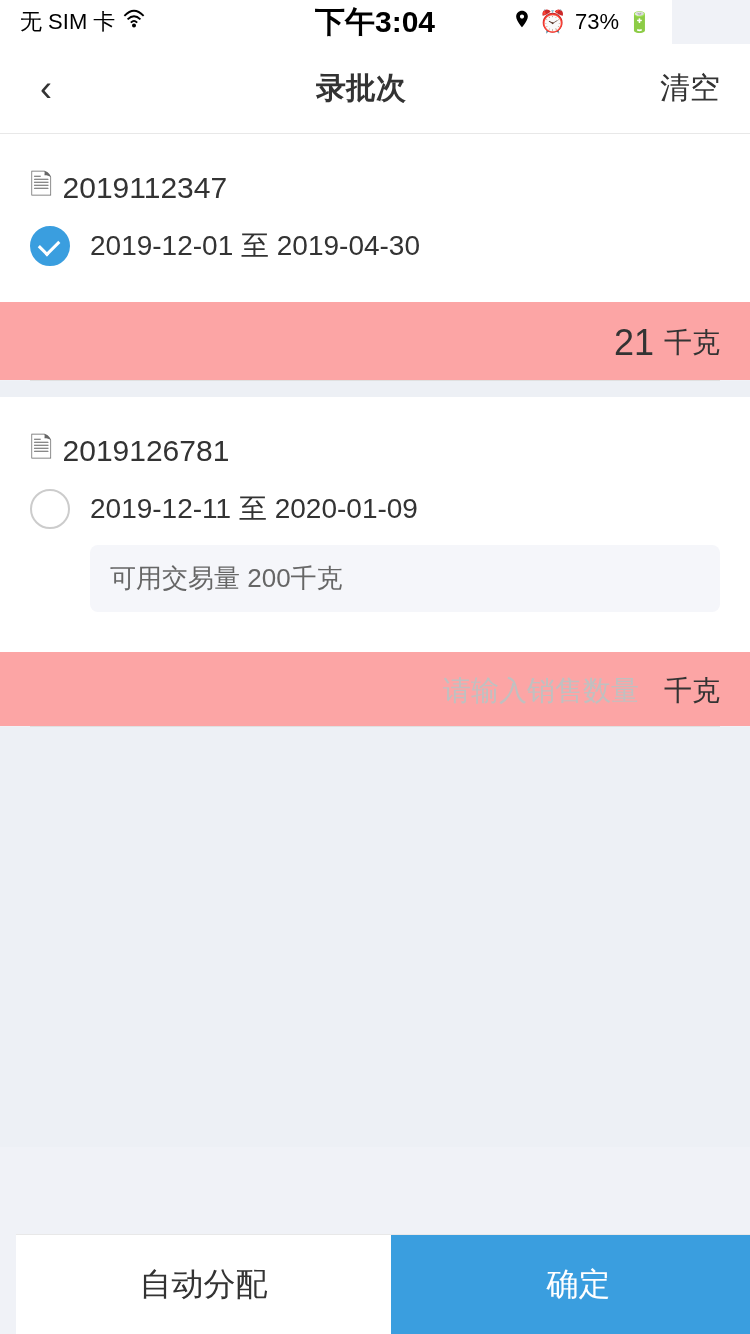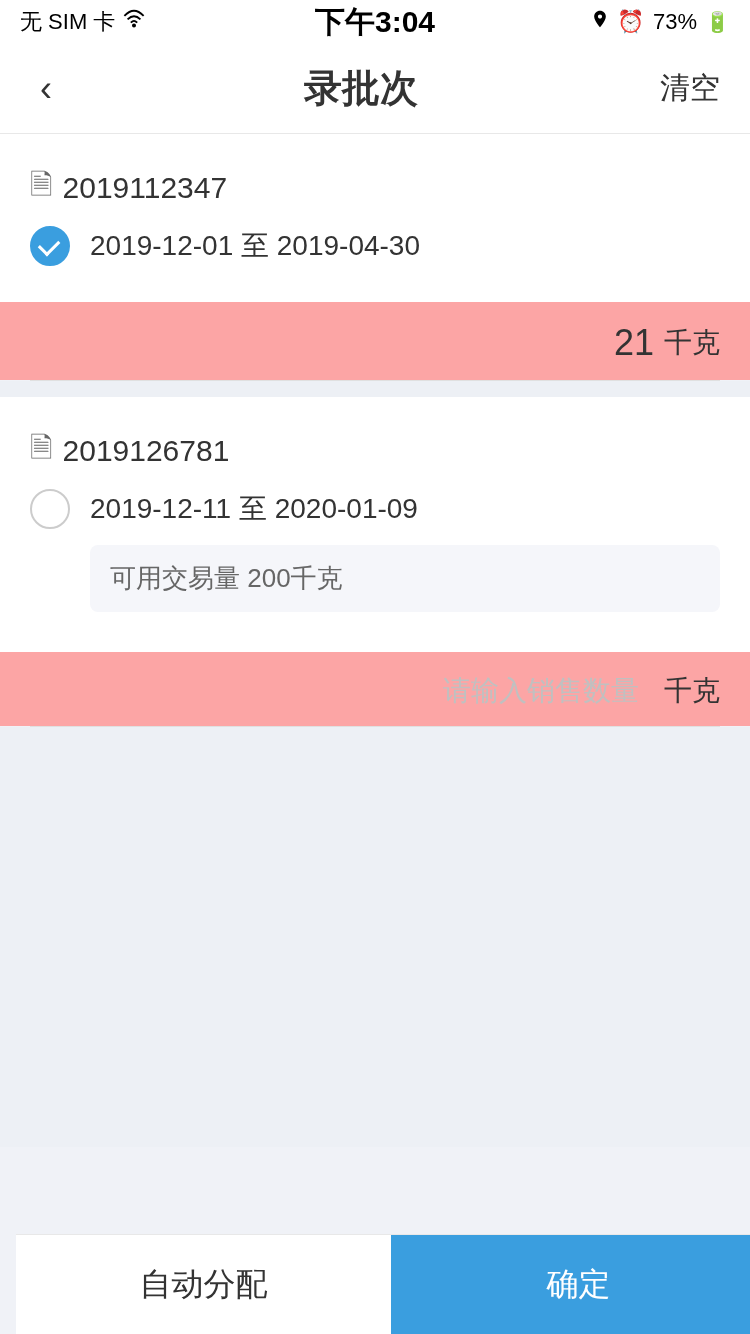--- a/index.html
+++ b/index.html
@@ -7,21 +7,21 @@
     body {
       width: 750px;
       min-height: 1334px;
       font-family: -apple-system, "PingFang SC", "Helvetica Neue", Arial, sans-serif;
       background: #f0f2f7;
       font-size: 28px;
     }
 
     
     .status-bar {
-      width: 750px;
+      width: 672px;
       height: 44px;
       background: #fff;
       display: flex;
       align-items: center;
       justify-content: space-between;
       padding: 0 20px;
       font-size: 24px;
       color: #000;
     }
     .status-left {
@@ -55,21 +55,21 @@
       padding: 0 30px;
       border-bottom: 1px solid #e8e8e8;
     }
     .nav-back {
       font-size: 36px;
       color: #333;
       cursor: pointer;
       padding: 10px;
     }
     .nav-title {
-      font-size: 38px;
+      font-size: 30px;
       font-weight: 600;
       color: #333;
     }
     .nav-clear {
       font-size: 30px;
       color: #333;
       cursor: pointer;
     }
 
     

